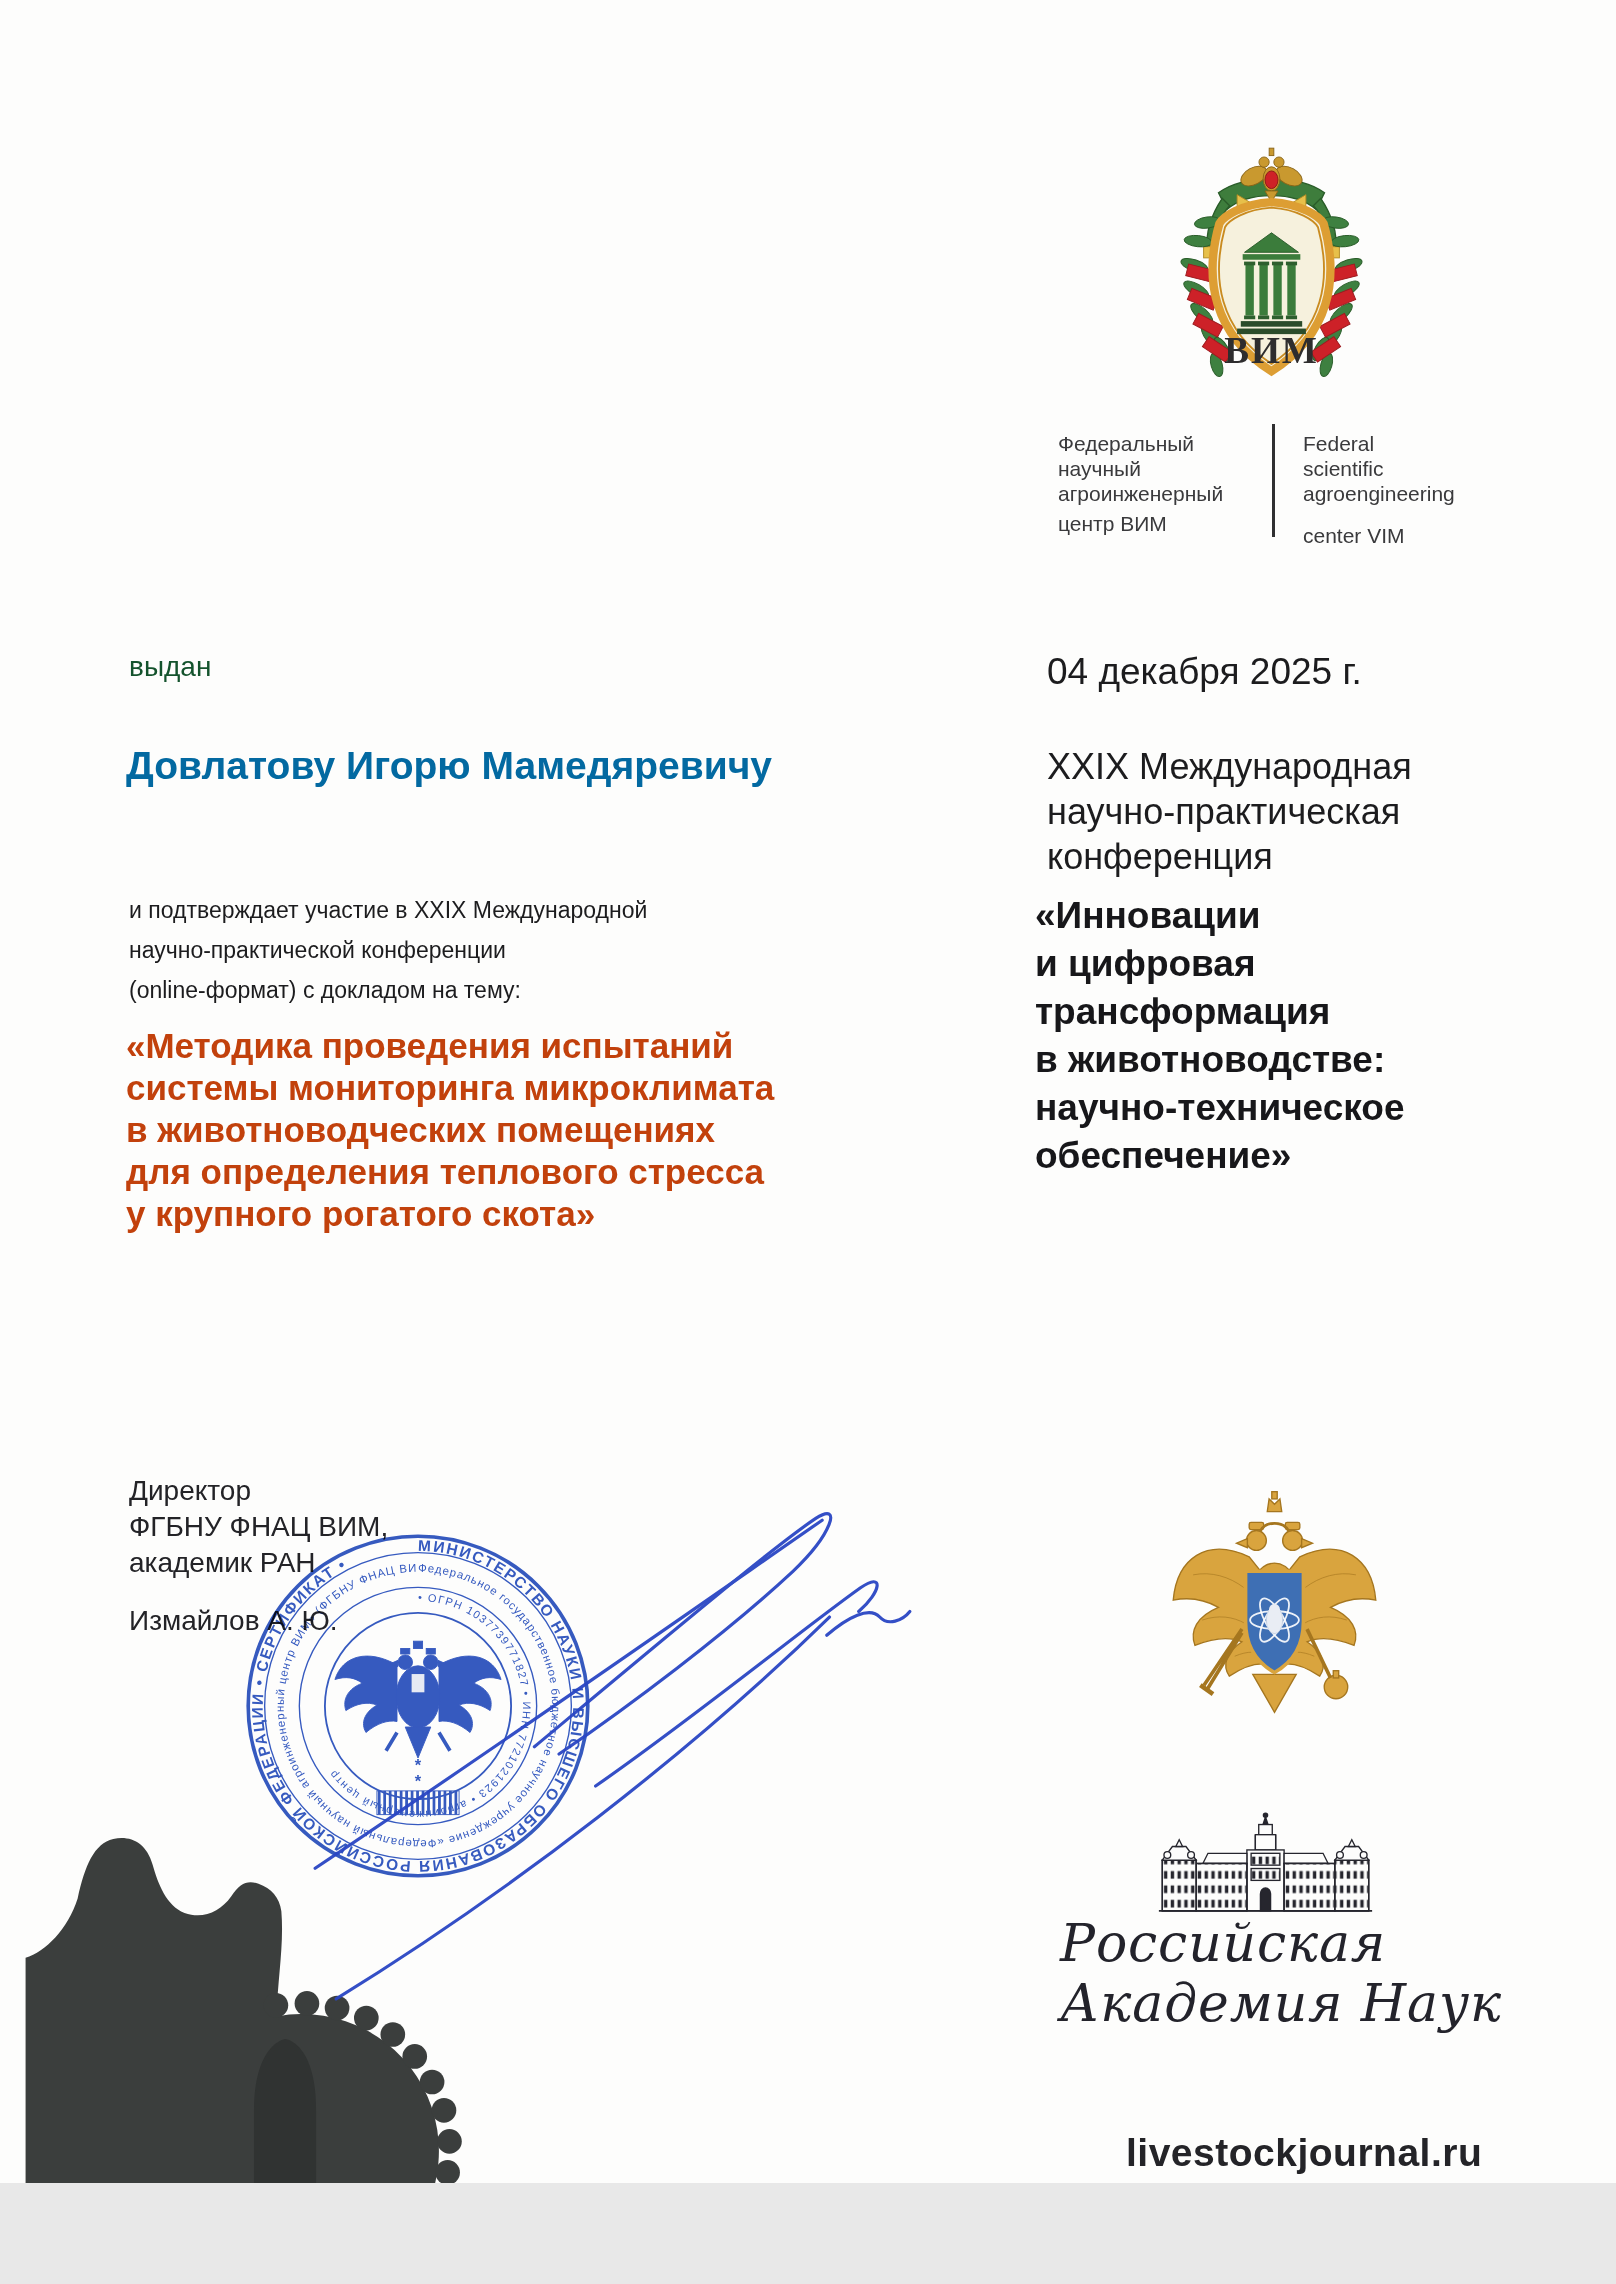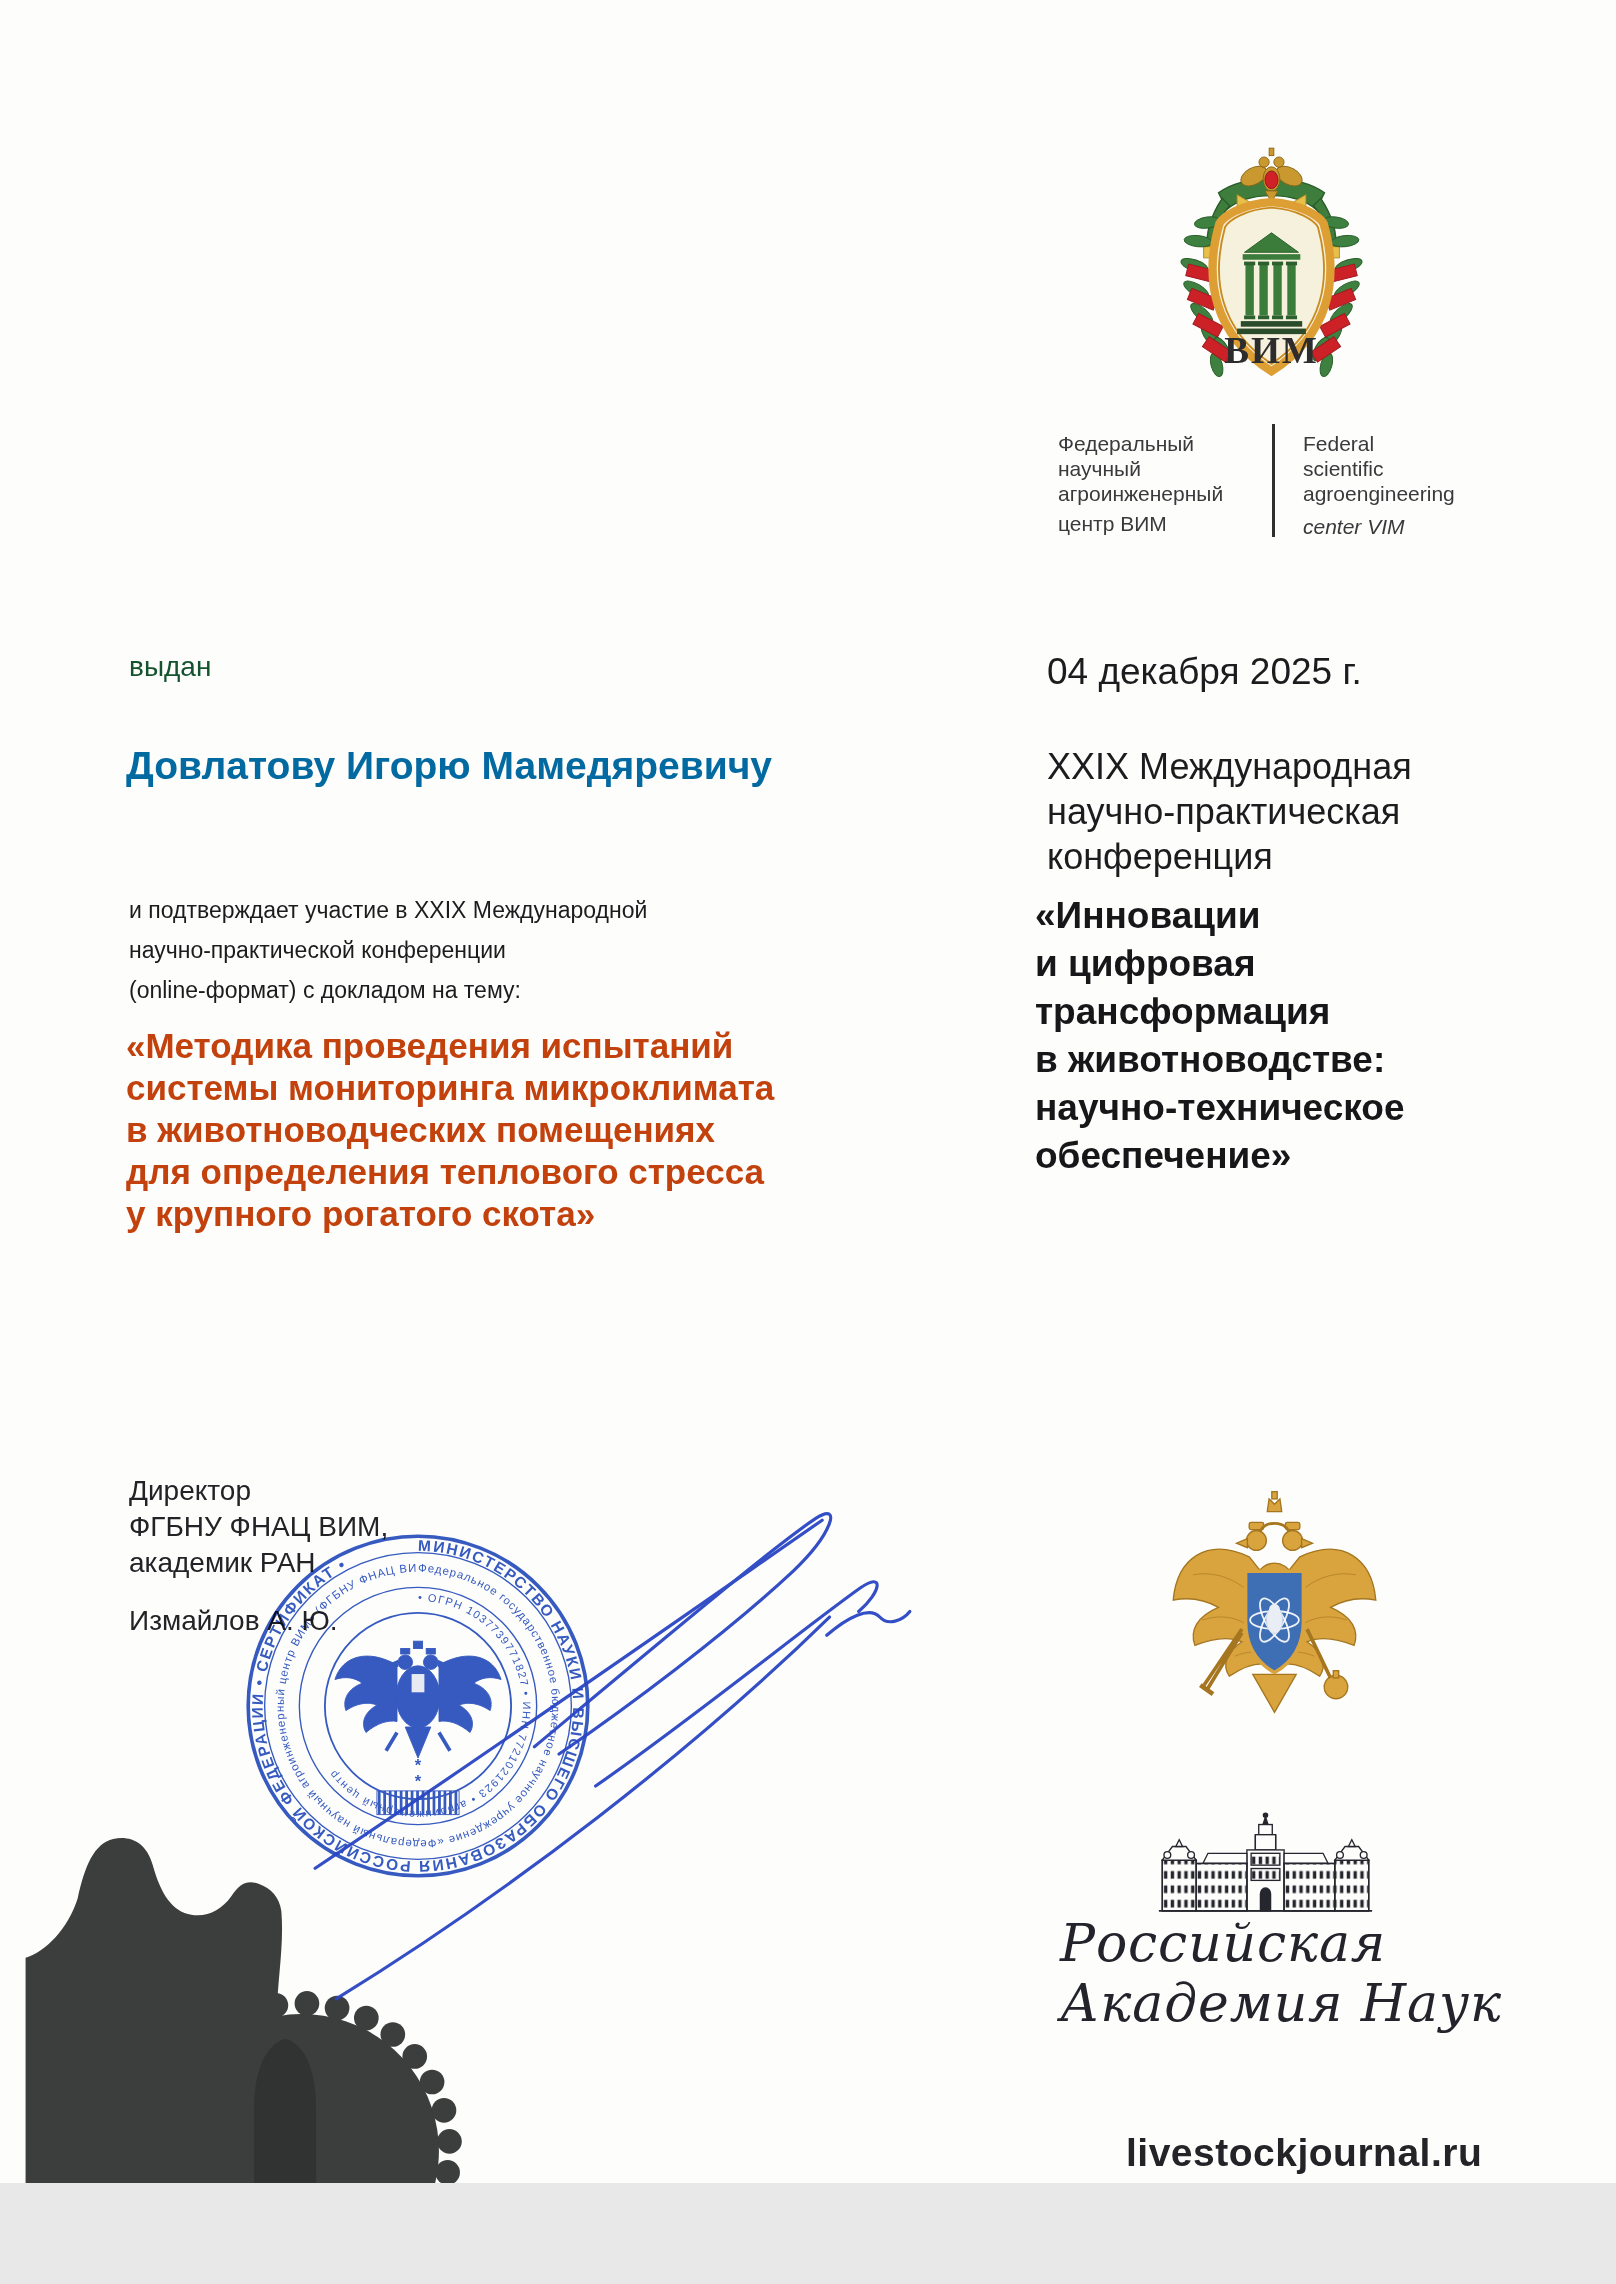--- a/index.html
+++ b/index.html
@@ -157,21 +157,21 @@
     <div class="line">Федеральный</div>
     <div class="line">научный</div>
     <div class="line">агроинженерный</div>
     <div class="line" style="margin-top:4.6px;">центр ВИМ</div>
   </div>
   <div class="abs" id="org-divider"></div>
   <div class="abs org" id="org-en">
     <div class="line">Federal</div>
     <div class="line">scientific</div>
     <div class="line">agroengineering</div>
-    <div class="line" style="margin-top:8px;font-style:italic;">center VIM</div>
+    <div class="line" style="margin-top:17px;">center VIM</div>
   </div>
 
 
   <div class="abs" id="issued-label">выдан</div>
   <div class="abs" id="recipient">Довлатову Игорю Мамедяревичу</div>
   <div class="abs" id="participation">
     <div class="line">и подтверждает участие в XXIX Международной</div>
     <div class="line">научно-практической конференции</div>
     <div class="line">(online-формат) с докладом на тему:</div>
   </div>

